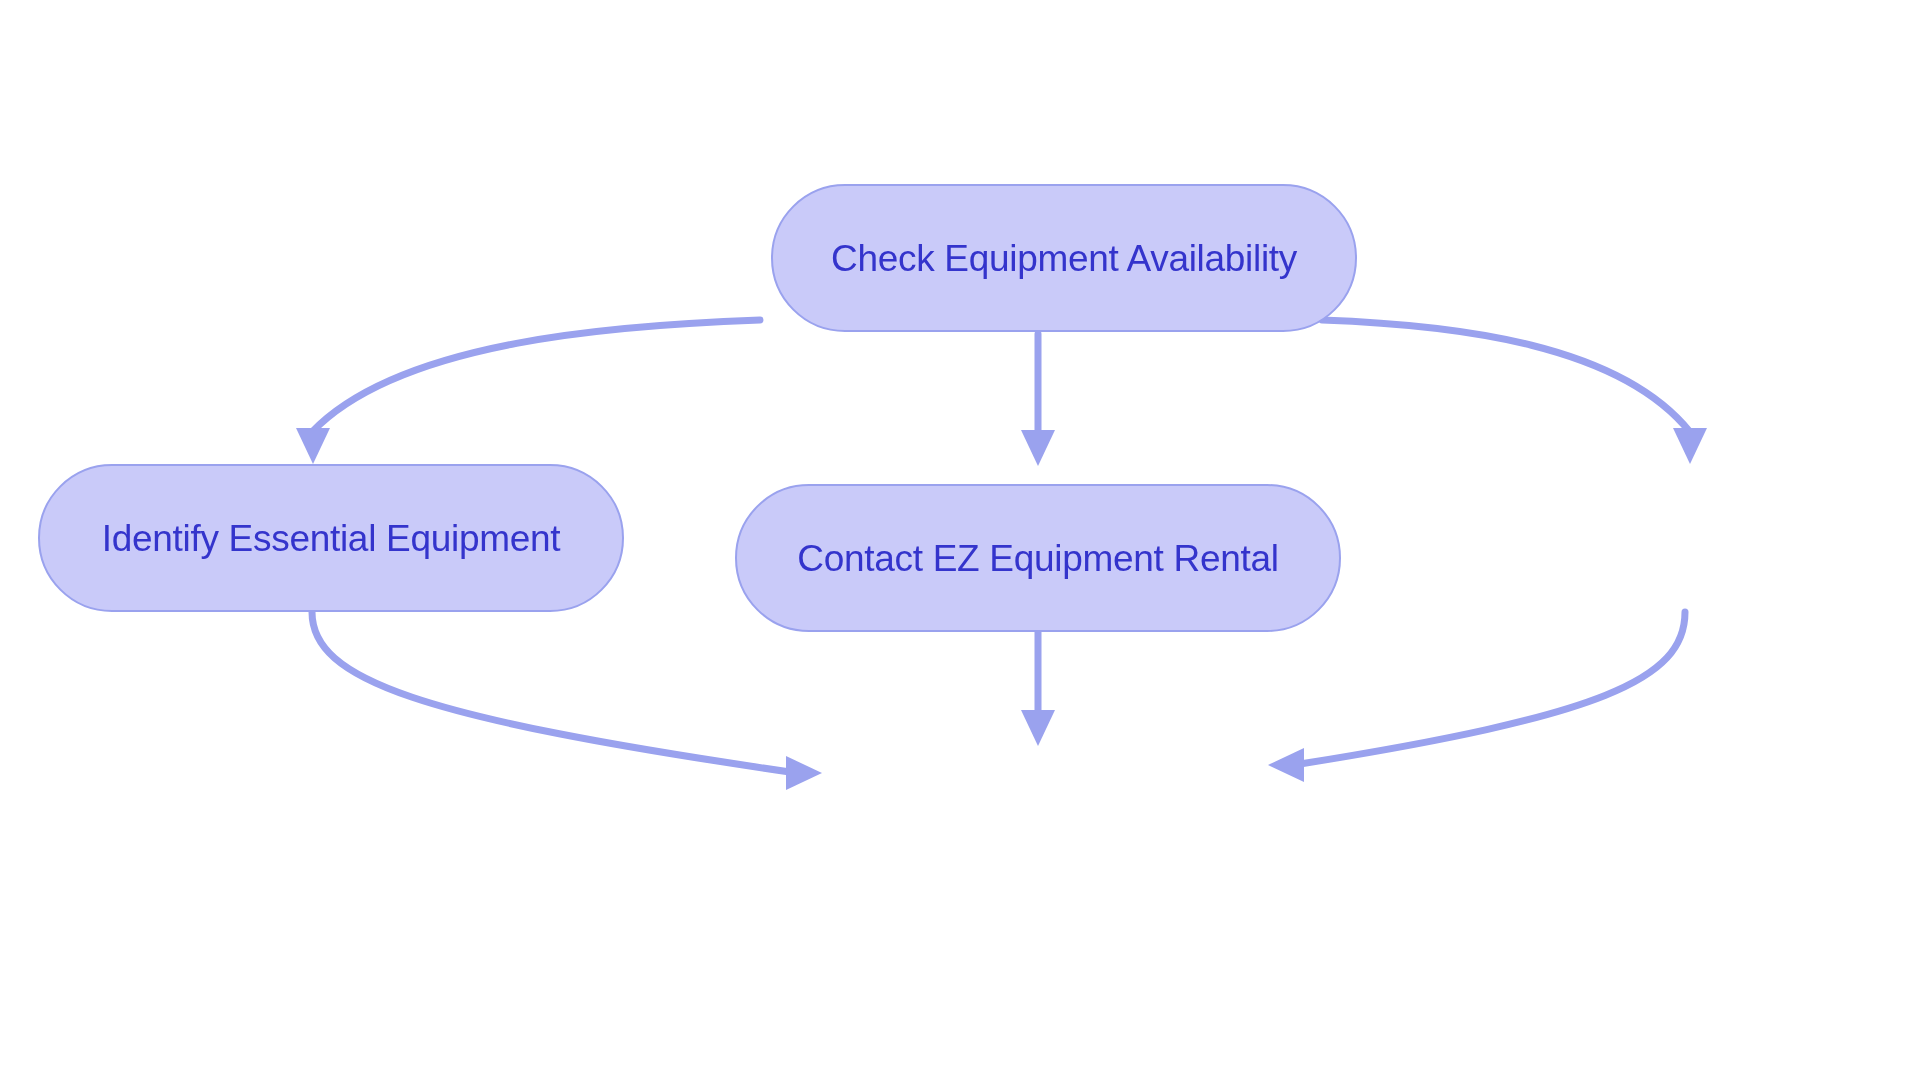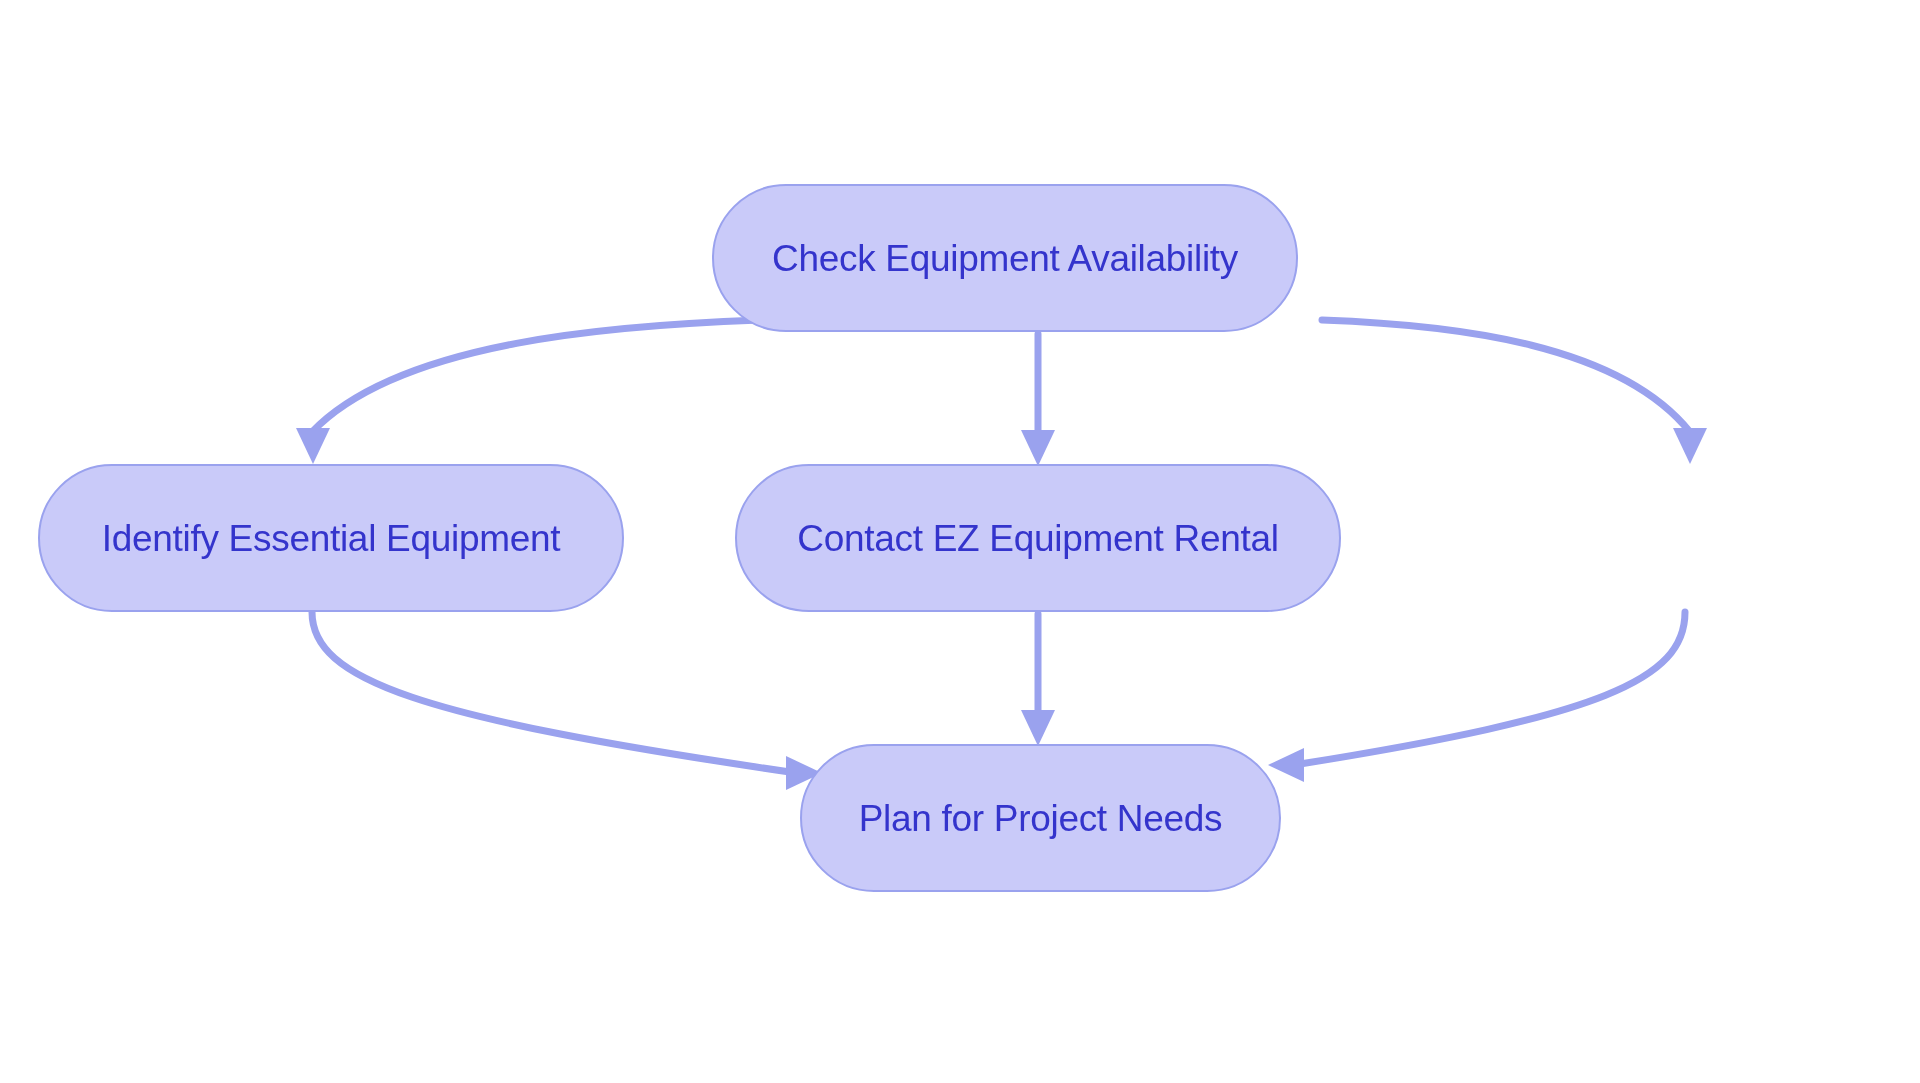--- a/index.html
+++ b/index.html
@@ -41,23 +41,23 @@
     color: #3434cc;
     font-family: "Liberation Sans", sans-serif;
     font-size: 37px;
     font-weight: 400;
     letter-spacing: -0.3px;
     white-space: nowrap;
     line-height: 1;
     text-align: center;
   }
   
-  #node-check   { left: 712px;  top: 184px; width: 586px; height: 148px; align-items: center; }
+  #node-check   { left: 771px;  top: 184px; width: 586px; height: 148px; align-items: center; }
   #node-identify{ left: 38px;   top: 464px; width: 586px; height: 148px; }
-  #node-contact { left: 735px;  top: 464px; width: 606px; height: 148px; }
+  #node-contact { left: 735px;  top: 484px; width: 606px; height: 148px; }
   #node-confirm { left: 1477px; top: 464px; width: 414px; height: 148px; }
   #node-plan    { left: 800px;  top: 744px; width: 481px; height: 148px; }
 </style>
 </head>
 <body>
 
 <div id="canvas">
 
   <svg id="edge-layer" viewBox="0 0 1920 1083" width="1920" height="1083" xmlns="http://www.w3.org/2000/svg">
 
@@ -98,17 +98,14 @@
 
   <div class="node" id="node-identify">
     <span class="node-label">Identify Essential Equipment</span>
   </div>
 
   <div class="node" id="node-contact">
     <span class="node-label">Contact EZ Equipment Rental</span>
   </div>
 
 
-  <div class="node" id="node-plan">
-    <span class="node-label">Plan for Project Needs</span>
-  </div>
 
 </div>
 
 </body></html>

